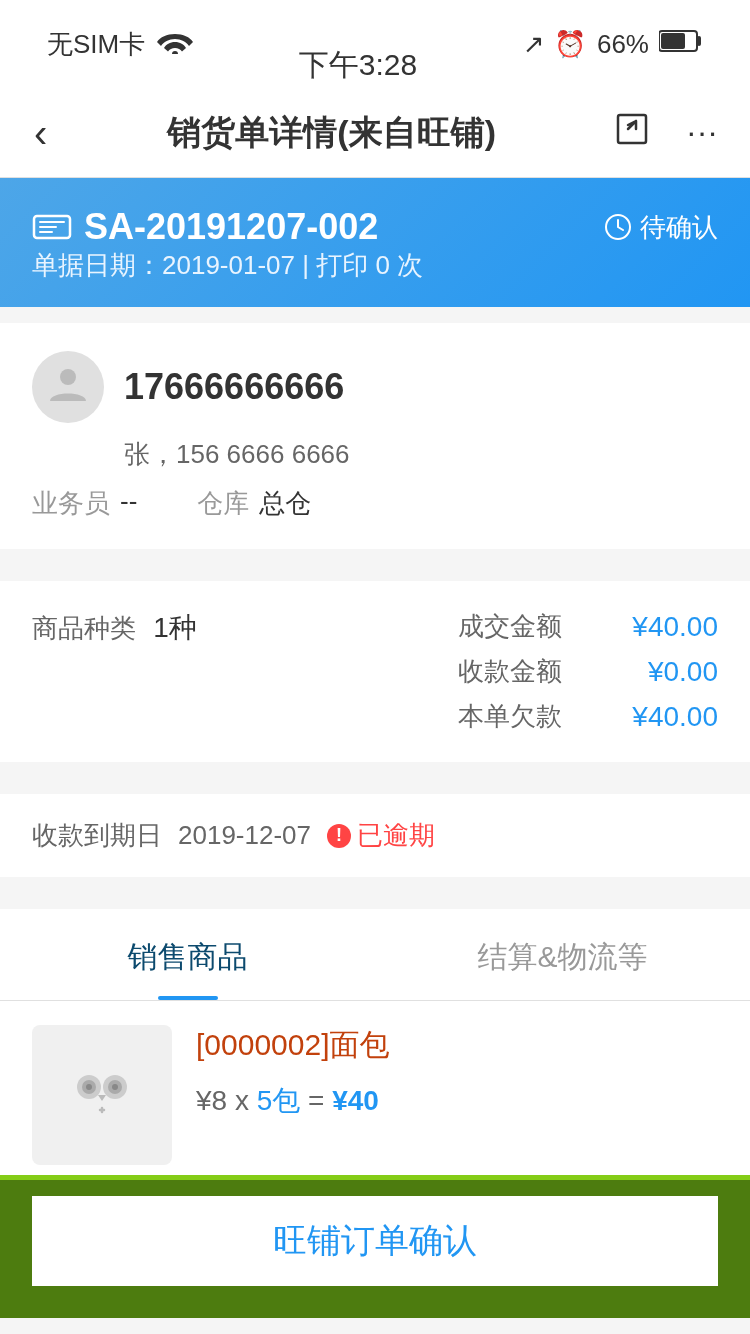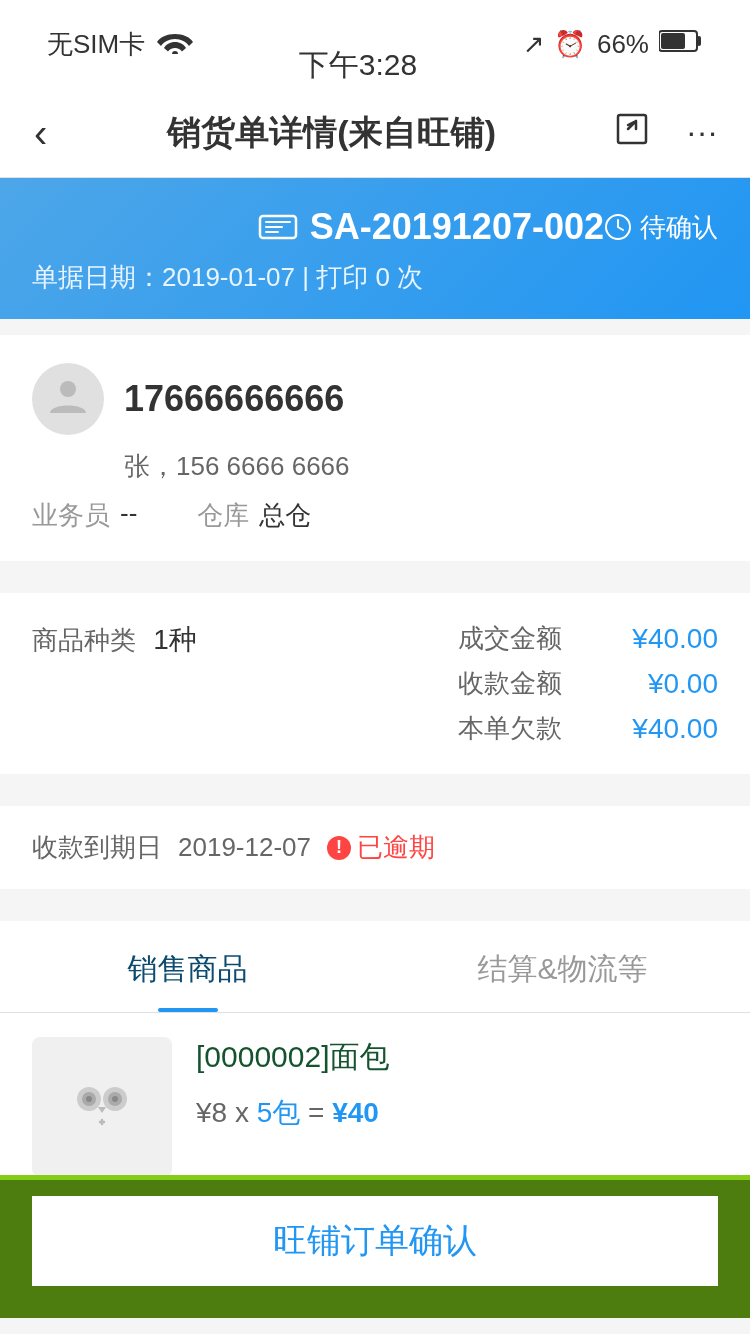--- a/index.html
+++ b/index.html
@@ -64,23 +64,22 @@
       padding: 8px;
     }
 
     
     .order-header {
       background: linear-gradient(135deg, #4da6e8, #2196F3);
       padding: 28px 32px 24px;
     }
     .order-header-top {
       display: flex;
-      justify-content: flex-end;
-      align-items: center;
-      margin-bottom: 12px;
+      justify-content: space-between;
+      align-items: center;
     }
     .order-id {
       font-size: 36px;
       font-weight: bold;
       color: #fff;
       display: flex;
       align-items: center;
       gap: 12px;
     }
     .order-status {
@@ -252,21 +251,21 @@
       align-items: center;
       justify-content: center;
       flex-shrink: 0;
       overflow: hidden;
     }
     .product-info {
       flex: 1;
     }
     .product-name {
       font-size: 30px;
-      color: #14532d;
+      color: #c2410c;
       margin-bottom: 16px;
       font-weight: 500;
     }
     .product-calc {
       font-size: 28px;
       color: #666;
     }
     .product-calc .highlight { color: #2196F3; }
     .product-calc .total { color: #2196F3; font-weight: 600; }
 

